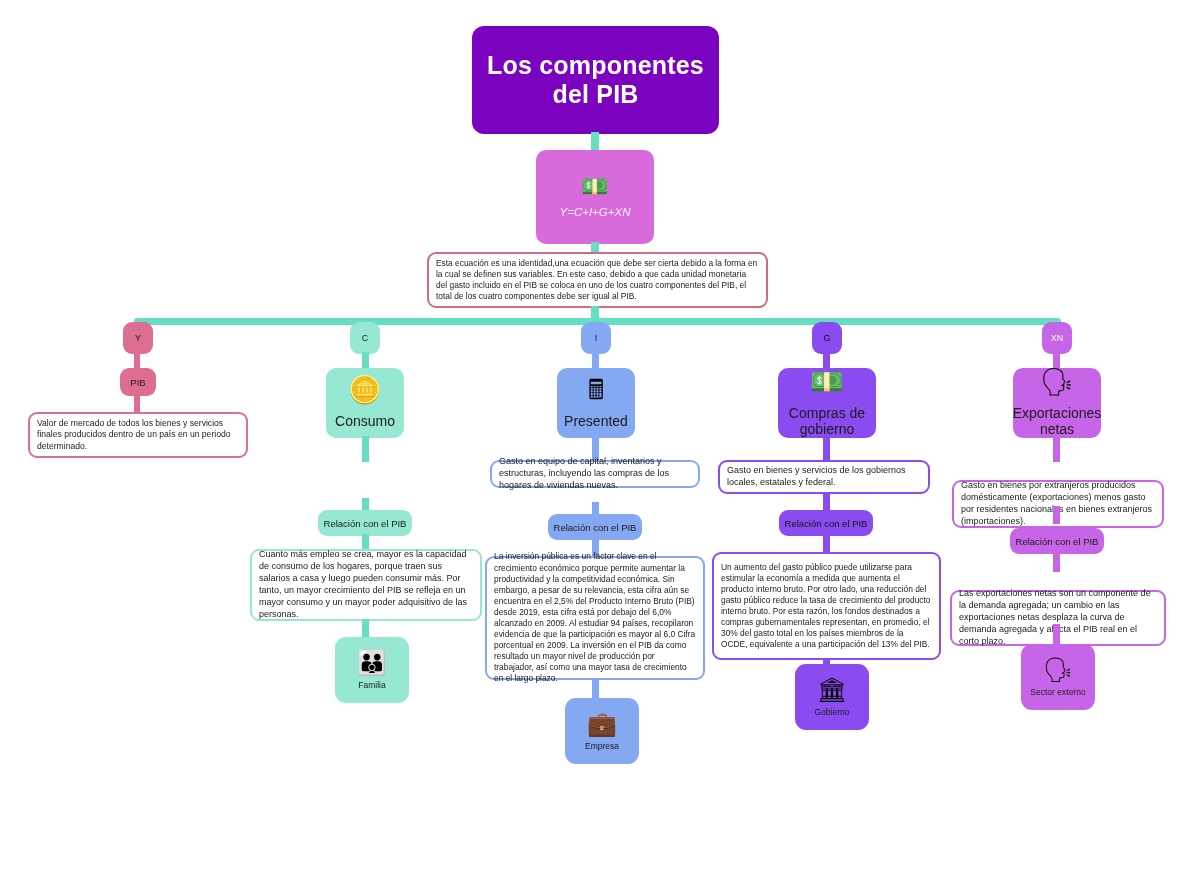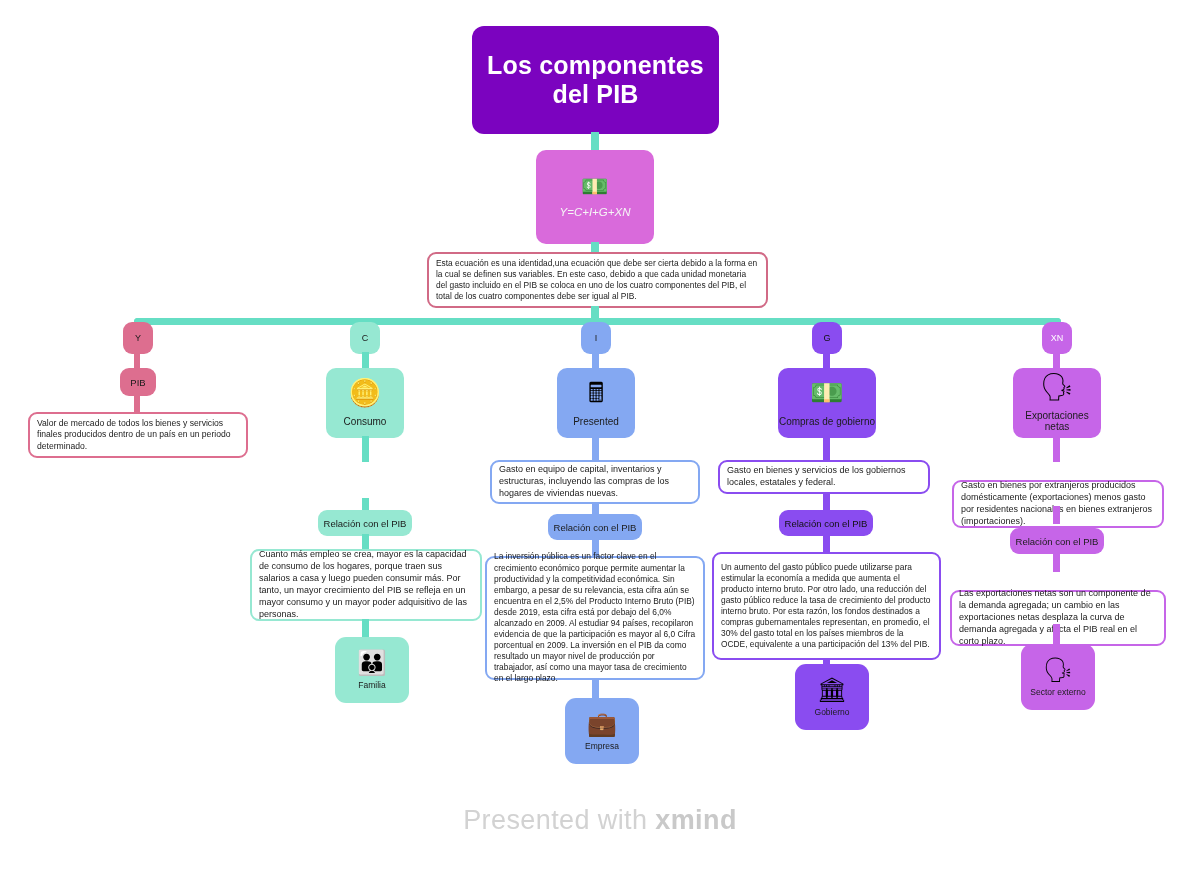--- a/index.html
+++ b/index.html
@@ -46,21 +46,21 @@
 
   
   .branch-pill { width: 30px; height: 32px; border-radius: 9px; font-size: 9px; }
 
   
   .iconcard { width: 74px; height: 66px; border-radius: 11px; }
   .iconcard .emoji { font-size: 24px; line-height: 1; margin-bottom: 5px; }
   .iconcard .lbl { font-size: 8.5px; color: #1b1b1b; }
 
   .maincard .emoji { font-size: 27px; line-height: 1; margin-bottom: 9px; }
-  .maincard .lbl { font-size: 10px; color: #1b1b1b; }
+  .maincard .lbl { font-size: 14px; color: #1b1b1b; }
 
   
   .c-pink   { background: #DD6E8F; }
   .c-teal   { background: #96E8D2; }
   .c-blue   { background: #84A8F2; }
   .c-violet { background: #8A4CF0; }
   .c-orchid { background: #C665E8; }
 
   .b-pink   { border: 2.5px solid #DD6E8F; }
   .b-teal   { border: 2.5px solid #96E8D2; }
@@ -136,21 +136,21 @@
     <span class="lbl">Familia</span>
   </div>
 
   <div class="pill c-blue branch-pill" style="left:581px; top:322px; color:#222;">I</div>
   <div class="conn l-blue" style="left:592px; top:352px; width:7px; height:18px;"></div>
   <div class="node c-blue maincard" style="left:557px; top:368px; width:78px; height:70px;">
     <span class="emoji">🖩</span>
     <span class="lbl">Presented</span>
   </div>
   <div class="conn l-blue" style="left:592px; top:436px; width:7px; height:26px;"></div>
-  <div class="textbox b-blue" style="left:490px; top:460px; width:210px; height:44px;">Gasto en equipo de capital, inventarios y estructuras, incluyendo las compras de los hogares de viviendas nuevas.</div>
+  <div class="textbox b-blue" style="left:490px; top:460px; width:210px; height:28px;">Gasto en equipo de capital, inventarios y estructuras, incluyendo las compras de los hogares de viviendas nuevas.</div>
   <div class="conn l-blue" style="left:592px; top:502px; width:7px; height:14px;"></div>
   <div class="pill c-blue" style="left:548px; top:514px; width:94px; height:26px; color:#1b1b1b;">Relación con el PIB</div>
   <div class="conn l-blue" style="left:592px; top:538px; width:7px; height:20px;"></div>
   <div class="textbox b-blue" style="left:485px; top:556px; width:220px; height:124px; font-size:8.4px;">La inversión pública es un factor clave en el crecimiento económico porque permite aumentar la productividad y la competitividad económica. Sin embargo, a pesar de su relevancia, esta cifra aún se encuentra en el 2,5% del Producto Interno Bruto (PIB) desde 2019, esta cifra está por debajo del 6,0% alcanzado en 2009. Al estudiar 94 países, recopilaron evidencia de que la participación es mayor al 6,0 Cifra porcentual en 2009. La inversión en el PIB da como resultado un mayor nivel de producción por trabajador, así como una mayor tasa de crecimiento en el largo plazo.</div>
   <div class="conn l-blue" style="left:592px; top:678px; width:7px; height:22px;"></div>
   <div class="node c-blue iconcard" style="left:565px; top:698px;">
     <span class="emoji">💼</span>
     <span class="lbl">Empresa</span>
   </div>
 
@@ -183,17 +183,14 @@
   <div class="conn l-orchid" style="left:1053px; top:506px; width:7px; height:18px;"></div>
   <div class="pill c-orchid" style="left:1010px; top:528px; width:94px; height:26px; color:#1b1b1b;">Relación con el PIB</div>
   <div class="conn l-orchid" style="left:1053px; top:552px; width:7px; height:20px;"></div>
   <div class="textbox b-orchid" style="left:950px; top:570px; width:216px; height:56px;">Las exportaciones netas son un componente de la demanda agregada; un cambio en las exportaciones netas desplaza la curva de demanda agregada y afecta el PIB real en el corto plazo.</div>
   <div class="conn l-orchid" style="left:1053px; top:624px; width:7px; height:22px;"></div>
   <div class="node c-orchid iconcard" style="left:1021px; top:644px;">
     <span class="emoji">🗣</span>
     <span class="lbl">Sector externo</span>
   </div>
 
-  <div id="watermark">
-    <span>Presented with </span><b>xmind</b>
-  </div>
 
 </div>
 
 </body></html>

